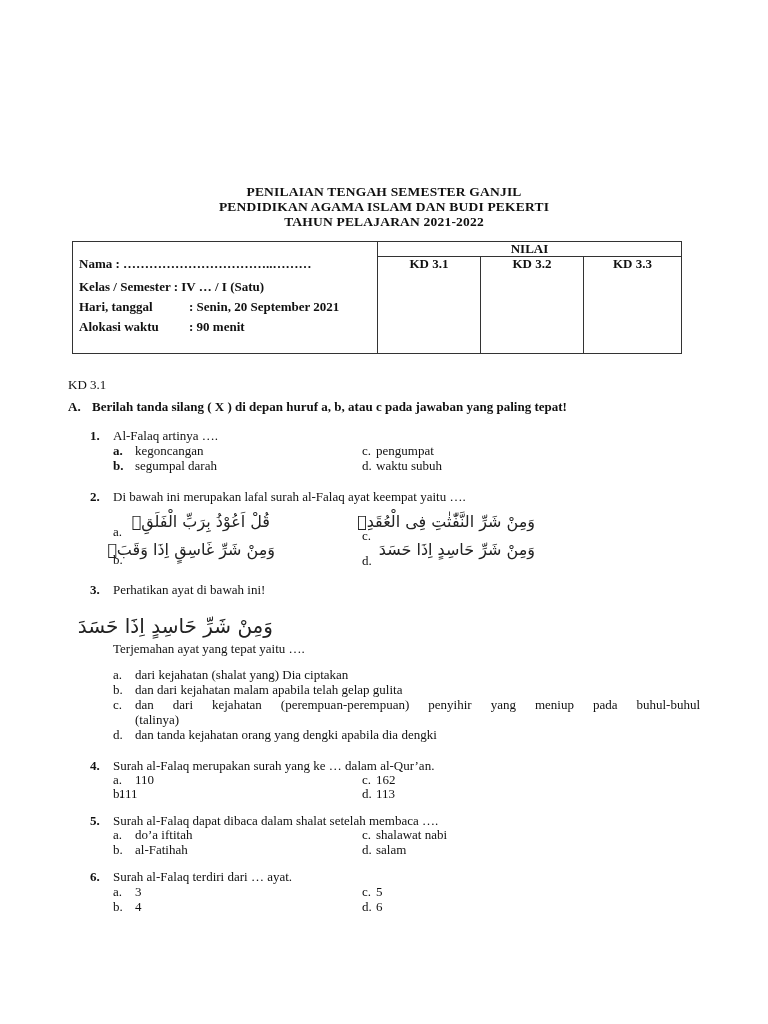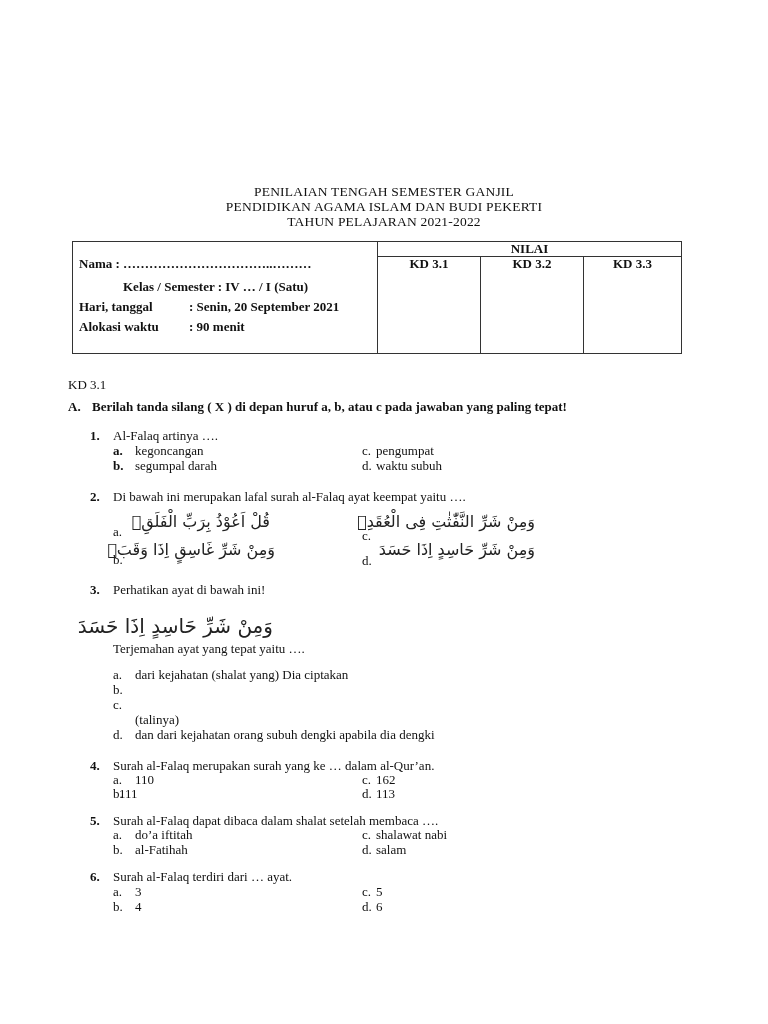--- a/index.html
+++ b/index.html
@@ -4,21 +4,21 @@
   <style>
     html, body { margin: 0; padding: 0; background: #ffffff; }
     body {
       width: 768px; height: 1024px; position: relative; overflow: hidden;
       font-family: "DejaVu Serif", "Liberation Serif", serif;
       color: #111;
     }
     .page { position: absolute; left: 0; top: 0; width: 768px; height: 1024px; }
     .title {
       position: absolute; left: 0; width: 768px; text-align: center;
-      font-family: "Liberation Serif", serif; font-weight: normal; font-size: 13.5px;
+      font-family: "Liberation Serif", serif; font-weight: bold; font-size: 13.5px;
       letter-spacing: 0.2px; line-height: 15px;
     }
     .hdr-table {
       position: absolute; left: 72px; top: 241px; width: 610px; height: 113px;
       border: 1.4px solid #333; box-sizing: border-box;
     }
     .hdr-left {
       position: absolute; left: 0; top: 0; width: 305px; height: 100%;
       border-right: 1.2px solid #333; box-sizing: border-box;
     }
@@ -56,21 +56,21 @@
 
 <div class="page">
 
   <div class="title" style="top:184px;">PENILAIAN TENGAH SEMESTER GANJIL</div>
   <div class="title" style="top:199px;">PENDIDIKAN AGAMA ISLAM DAN BUDI PEKERTI</div>
   <div class="title" style="top:214px;">TAHUN PELAJARAN 2021-2022</div>
 
   <div class="hdr-table">
     <div class="hdr-left">
       <div class="hdr-line" style="top:14px;">Nama : ……………………………..………</div>
-      <div class="hdr-line" style="top:37px;margin-left:44px;">Kelas / Semester : IV … / I (Satu)</div>
+      <div class="hdr-line" style="top:37px;">Kelas / Semester : IV … / I (Satu)</div>
       <div class="hdr-line" style="top:57px;">Hari, tanggal</div>
       <div class="hdr-line" style="top:57px; left:116px;">: Senin, 20 September 2021</div>
       <div class="hdr-line" style="top:77px;">Alokasi waktu</div>
       <div class="hdr-line" style="top:77px; left:116px;">: 90 menit</div>
     </div>
     <div class="nilai">NILAI</div>
     <div class="kd-col sep" style="left:305px; width:103px;"><span>KD 3.1</span></div>
     <div class="kd-col sep" style="left:408px; width:103px;text-align:center;"><span>KD 3.2</span></div>
     <div class="kd-col" style="left:511px; width:97px;"><span>KD 3.3</span></div>
   </div>
@@ -101,24 +101,26 @@
   <div class="opt-letter" style="left:362px; top:553px;">d.</div>
   <div class="arabic" style="left:380px; top:540px; width:155px;">وَمِنْ شَرِّ حَاسِدٍ اِذَا حَسَدَ</div>
 
   <div class="num" style="left:90px; top:582px;">3.</div>
   <div class="txt" style="left:113px; top:582px;">Perhatikan ayat di bawah ini!</div>
   <div class="arabic big" style="left:113px; top:613px; width:160px;">وَمِنْ شَرِّ حَاسِدٍ اِذَا حَسَدَ</div>
   <div class="txt" style="left:113px; top:641px;">Terjemahan ayat yang tepat yaitu ….</div>
   <div class="opt-letter" style="left:113px; top:667px;">a.</div>
   <div class="txt" style="left:135px; top:667px;">dari kejahatan (shalat yang) Dia ciptakan</div>
   <div class="opt-letter" style="left:113px; top:682px;">b.</div>
+  <div class="txt" style="left:135px; top:682px;">dan dari kejahatan malam apabila telah gelap gulita</div>
   <div class="opt-letter" style="left:113px; top:697px;">c.</div>
+  <div class="txt justify" style="left:135px; top:697px;">dan dari kejahatan (perempuan-perempuan) penyihir yang meniup pada buhul-buhul</div>
   <div class="txt" style="left:135px; top:712px;">(talinya)</div>
   <div class="opt-letter" style="left:113px; top:727px;">d.</div>
-  <div class="txt" style="left:135px; top:727px;">dan dari kejahatan orang subuh dengki apabila dia dengki</div>
+  <div class="txt" style="left:135px; top:727px;">dan tanda kejahatan orang yang dengki apabila dia dengki</div>
 
   <div class="num" style="left:90px; top:758px;">4.</div>
   <div class="txt" style="left:113px; top:758px;">Surah al-Falaq merupakan surah yang ke … dalam al-Qur’an.</div>
   <div class="opt-letter" style="left:113px; top:772px;">a.</div>
   <div class="txt" style="left:135px; top:772px;">110</div>
   <div class="opt-letter" style="left:113px; top:786px;">b.</div>
   <div class="txt" style="left:119px; top:786px;">111</div>
   <div class="opt-letter" style="left:362px; top:772px;">c.</div>
   <div class="txt" style="left:376px; top:772px;">162</div>
   <div class="opt-letter" style="left:362px; top:786px;">d.</div>

